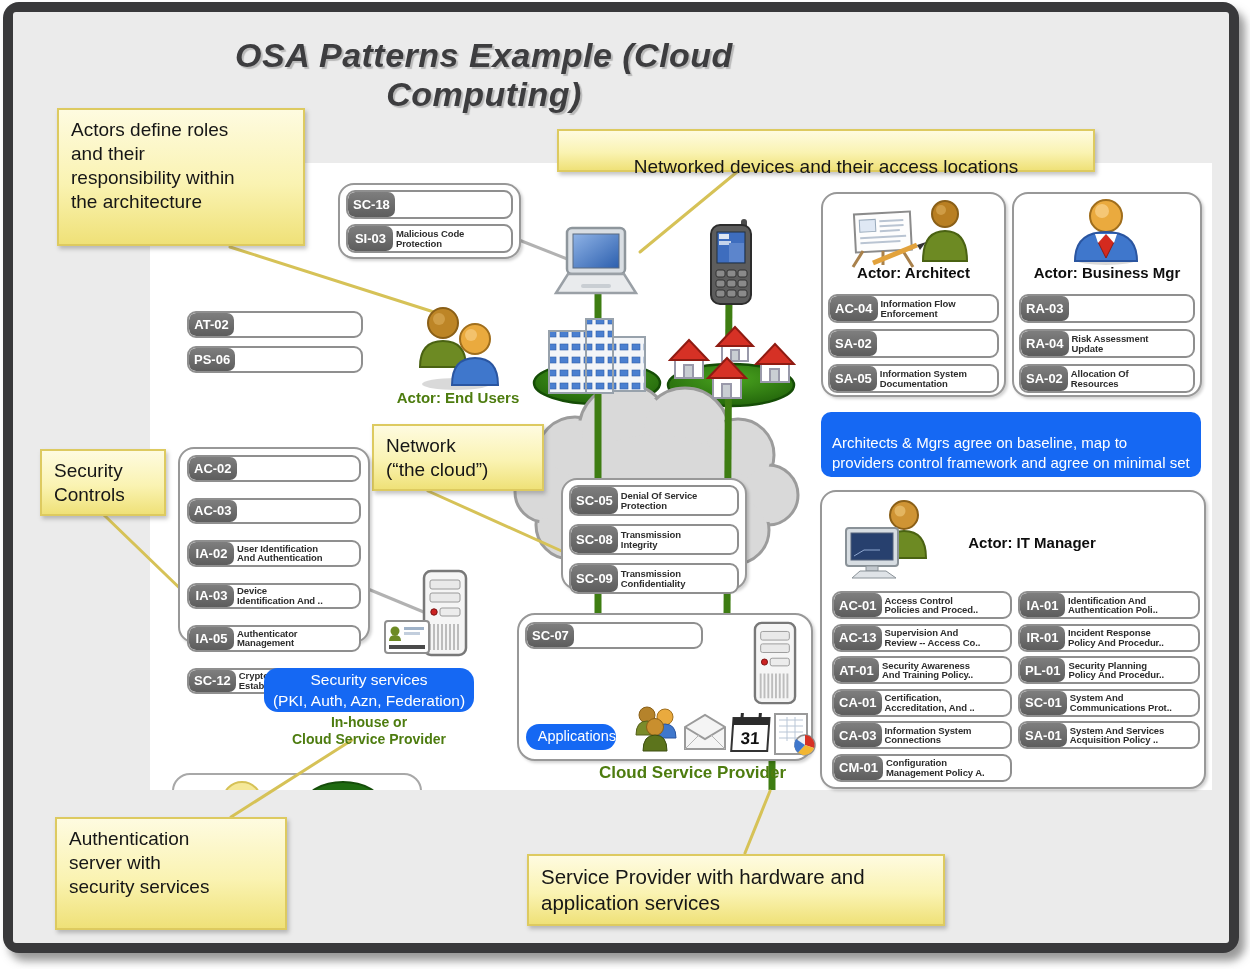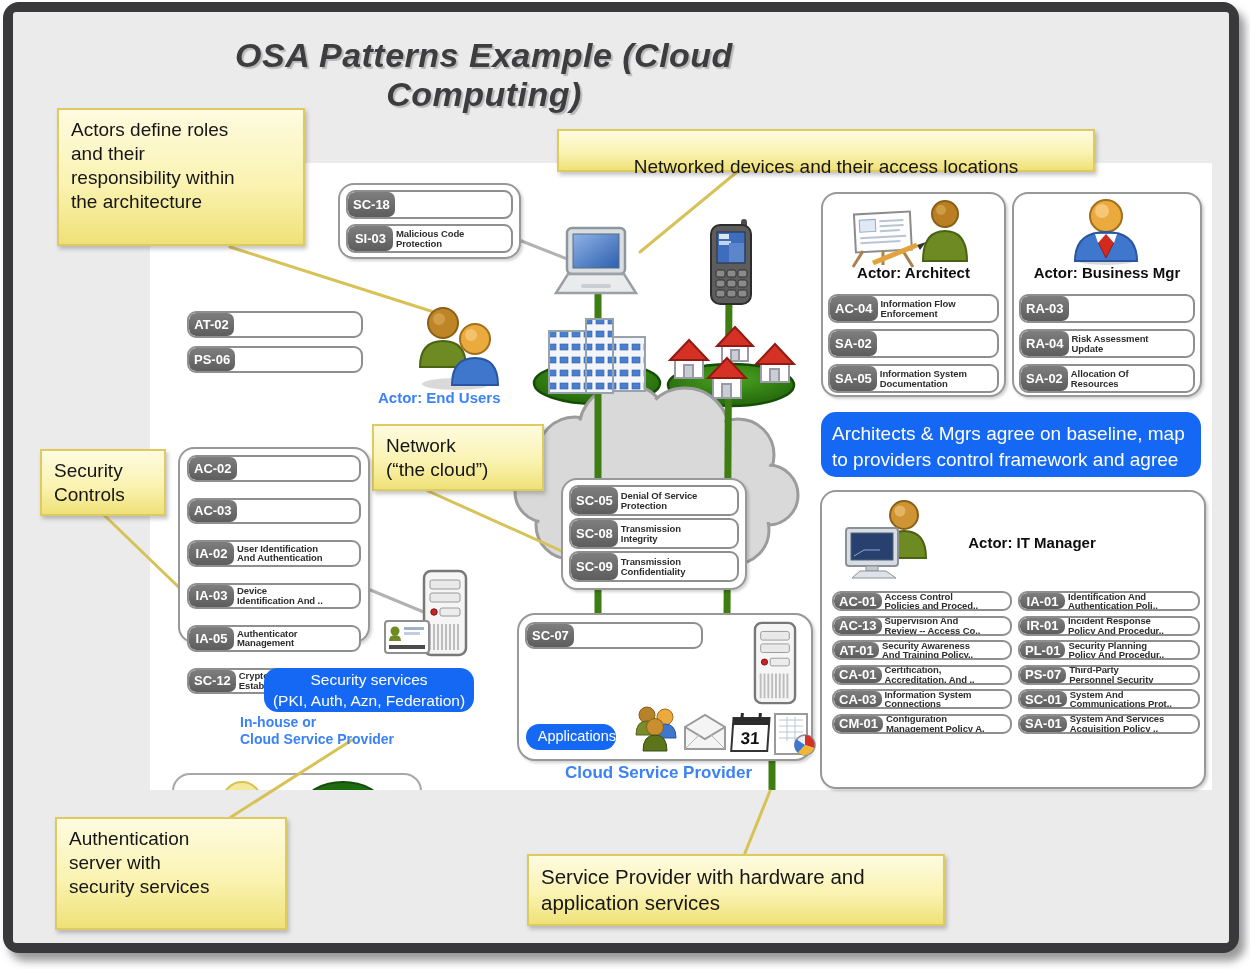--- a/index.html
+++ b/index.html
@@ -14,26 +14,26 @@
   .note{position:absolute;background:linear-gradient(180deg,#fefbe0 0%,#faf3b2 55%,#efe178 100%);border:2px solid #ddca60;box-shadow:2px 3px 4px rgba(90,90,90,.35);color:#161616;font-size:19px;line-height:1.27;padding:8px 12px;white-space:pre-line}
   .panel{position:absolute;background:#fff;border:2px solid #989898;border-radius:16px;box-shadow:2px 2px 3px rgba(0,0,0,.18)}
   .rows{display:flex;flex-direction:column}
   .rows .pill{flex:0 0 auto}
   .pill{display:flex;align-items:stretch;background:#fff;border:2px solid #8f8f8f;border-radius:9px;overflow:hidden}
   .badge{flex:0 0 auto;display:flex;align-items:center;justify-content:center;background:linear-gradient(180deg,#7e7e7e,#5d5d5d);color:#fff;font-weight:bold;font-size:13px;border-radius:7px;padding:0 5px;min-width:45px}
   .lbl{align-self:center;font-size:9.5px;font-weight:bold;color:#2d2d2d;line-height:9.5px;margin-left:3px;white-space:pre-line;letter-spacing:-.1px}
   .top-rows{gap:5px}.top-rows .pill{height:29px}
   .eu-rows{gap:8px}.eu-rows .pill{height:27px}
   .id-rows{gap:16px}.id-rows .pill{height:26.5px}
-  .net-rows{gap:2px}.net-rows .pill{height:31px}
+  .net-rows{gap:8px}.net-rows .pill{height:31px}
   .arc-rows{gap:6px}.arc-rows .pill{height:29px}
-  .it-rows{gap:4.5px}.it-rows .pill{height:20px}
+  .it-rows{gap:4.5px}.it-rows .pill{height:28px}
   .bluebox{background:#1568f3;color:#fff}
   .actor-title{position:absolute;font-weight:bold;font-size:15px;color:#0e0e0e;text-align:center;white-space:pre-line}
-  .blabel{position:absolute;font-weight:bold;color:#3b82f6;text-align:left;white-space:pre-line}
+  .blabel{position:absolute;font-weight:bold;color:#4d7c0f;text-align:center;white-space:pre-line}
   .ic{position:absolute}
   .partial-box{position:absolute;left:22px;top:610px;width:250px;height:60px;background:#fff;border:2px solid #a8a8a8;border-radius:18px}
   .py-circle{position:absolute;left:48px;top:6px;width:40px;height:40px;border-radius:50%;background:#f5e898;border:2px solid #d6c257}
   .pg-ellipse{position:absolute;left:130px;top:6px;width:78px;height:46px;border-radius:50%;background:#1e6b10;border:2px solid #154d0a}
 </style>
 </head>
 <body>
 
 <div class="stage">
   <div class="frame"></div>
@@ -260,21 +260,21 @@
 Update</span>
       </div>
         <div class="pill">
         <span class="badge">SA-02</span>
         <span class="lbl">Allocation Of
 Resources</span>
       </div>
       </div>
   </div>
 
-  <div class="bluebox" style="position:absolute;left:821px;top:412px;width:380px;height:65px;border-radius:15px;font-size:19px;line-height:1.35;padding:9px 11px">Architects &amp; Mgrs agree on baseline, map to providers control framework and agree on minimal set of metrics / observables</div>
+  <div class="bluebox" style="position:absolute;left:821px;top:412px;width:380px;height:65px;border-radius:10px;font-size:15px;line-height:1.35;padding:21px 11px">Architects &amp; Mgrs agree on baseline, map to providers control framework and agree on minimal set of metrics / observables</div>
 
   <div class="panel" style="left:820px;top:490px;width:386px;height:299px">
     <svg class="ic" style="left:20px;top:6px" width="100" height="88" viewBox="0 0 100 88">
       <circle cx="62" cy="17" r="14" fill="#cf9434" stroke="#8a5f17" stroke-width="2"></circle>
       <circle cx="58" cy="13" r="5.5" fill="#e7bd6b" opacity=".8"></circle>
       <path d="M40 60 Q40 33 62 33 Q84 33 84 60 Z" fill="#6d8a23" stroke="#4a6212" stroke-width="2"></path>
       <rect x="4" y="30" width="52" height="38" rx="3" fill="#d7dde2" stroke="#8a9298" stroke-width="2"></rect>
       <rect x="9" y="35" width="42" height="27" fill="#27406e" stroke="#55627a"></rect>
       <path d="M12 58 l10 -6 h16" stroke="#8fa7d0" fill="none"></path>
       <rect x="24" y="68" width="12" height="5" fill="#c3c9cf" stroke="#8a9298"></rect>
@@ -323,25 +323,20 @@
       </div>
         <div class="pill">
         <span class="badge">IR-01</span>
         <span class="lbl">Incident Response
 Policy And Procedur..</span>
       </div>
         <div class="pill">
         <span class="badge">PL-01</span>
         <span class="lbl">Security Planning
 Policy And Procedur..</span>
-      </div>
-        <div class="pill">
-        <span class="badge">PS-07</span>
-        <span class="lbl">Third-Party
-Personnel Security</span>
       </div>
         <div class="pill">
         <span class="badge">SC-01</span>
         <span class="lbl">System And
 Communications Prot..</span>
       </div>
         <div class="pill">
         <span class="badge">SA-01</span>
         <span class="lbl">System And Services
 Acquisition Policy ..</span>

